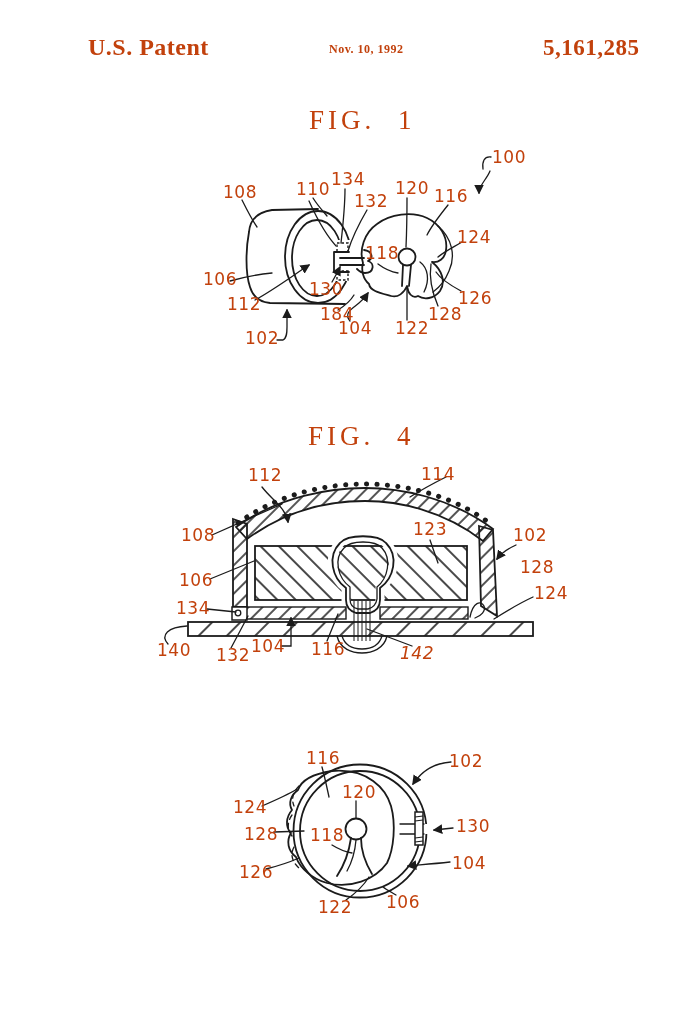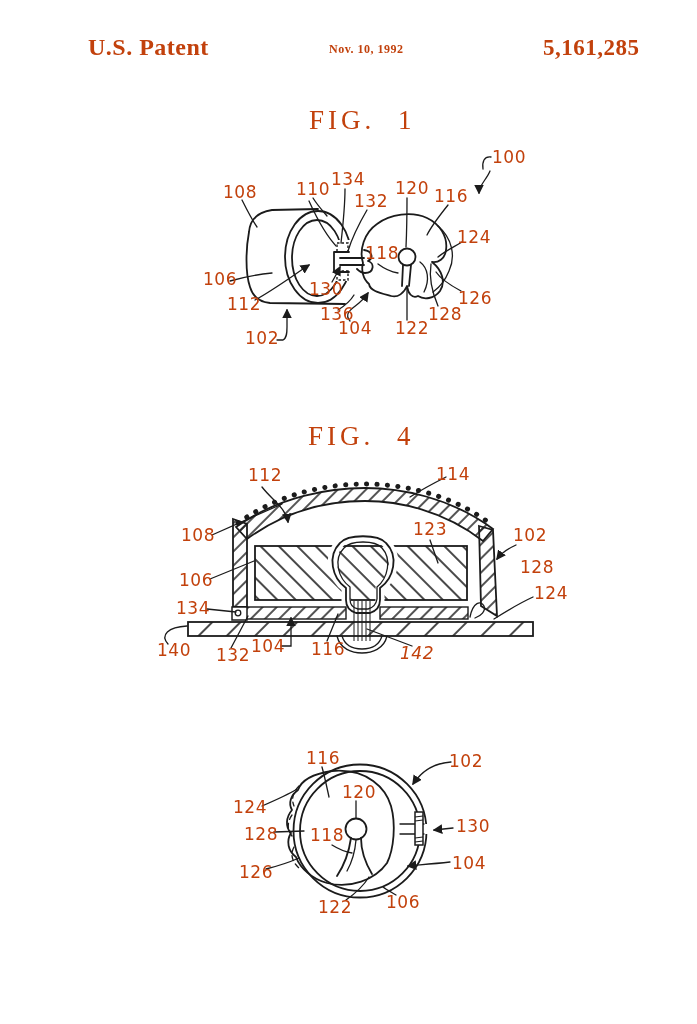--- a/index.html
+++ b/index.html
@@ -171,29 +171,29 @@
   <span class="ref" style="left:296px;top:181px;text-align:right;">110</span>
   <span class="ref" style="left:331px;top:171px;">134</span>
   <span class="ref" style="left:354px;top:193px;">132</span>
   <span class="ref" style="left:395px;top:180px;">120</span>
   <span class="ref" style="left:434px;top:188px;">116</span>
   <span class="ref" style="left:457px;top:229px;">124</span>
   <span class="ref" style="left:203px;top:271px;">106</span>
   <span class="ref" style="left:365px;top:245px;">118</span>
   <span class="ref" style="left:309px;top:281px;">130</span>
   <span class="ref" style="left:227px;top:296px;">112</span>
-  <span class="ref" style="left:320px;top:306px;">136</span>
+  <span class="ref" style="left:320px;top:306px;">184</span>
   <span class="ref" style="left:338px;top:320px;">104</span>
   <span class="ref" style="left:395px;top:320px;">122</span>
   <span class="ref" style="left:428px;top:306px;">128</span>
   <span class="ref" style="left:458px;top:290px;">126</span>
   <span class="ref" style="left:245px;top:330px;">102</span>
 
   <span class="ref" style="left:248px;top:467px;">112</span>
-  <span class="ref" style="left:436px;top:466px;">114</span>
+  <span class="ref" style="left:421px;top:466px;">114</span>
   <span class="ref" style="left:181px;top:527px;">108</span>
   <span class="ref" style="left:413px;top:521px;">123</span>
   <span class="ref" style="left:513px;top:527px;">102</span>
   <span class="ref" style="left:520px;top:559px;">128</span>
   <span class="ref" style="left:179px;top:572px;">106</span>
   <span class="ref" style="left:176px;top:600px;">134</span>
   <span class="ref" style="left:534px;top:585px;">124</span>
   <span class="ref" style="left:157px;top:642px;text-align:right;">140</span>
   <span class="ref" style="left:216px;top:647px;">132</span>
   <span class="ref" style="left:251px;top:638px;">104</span>

